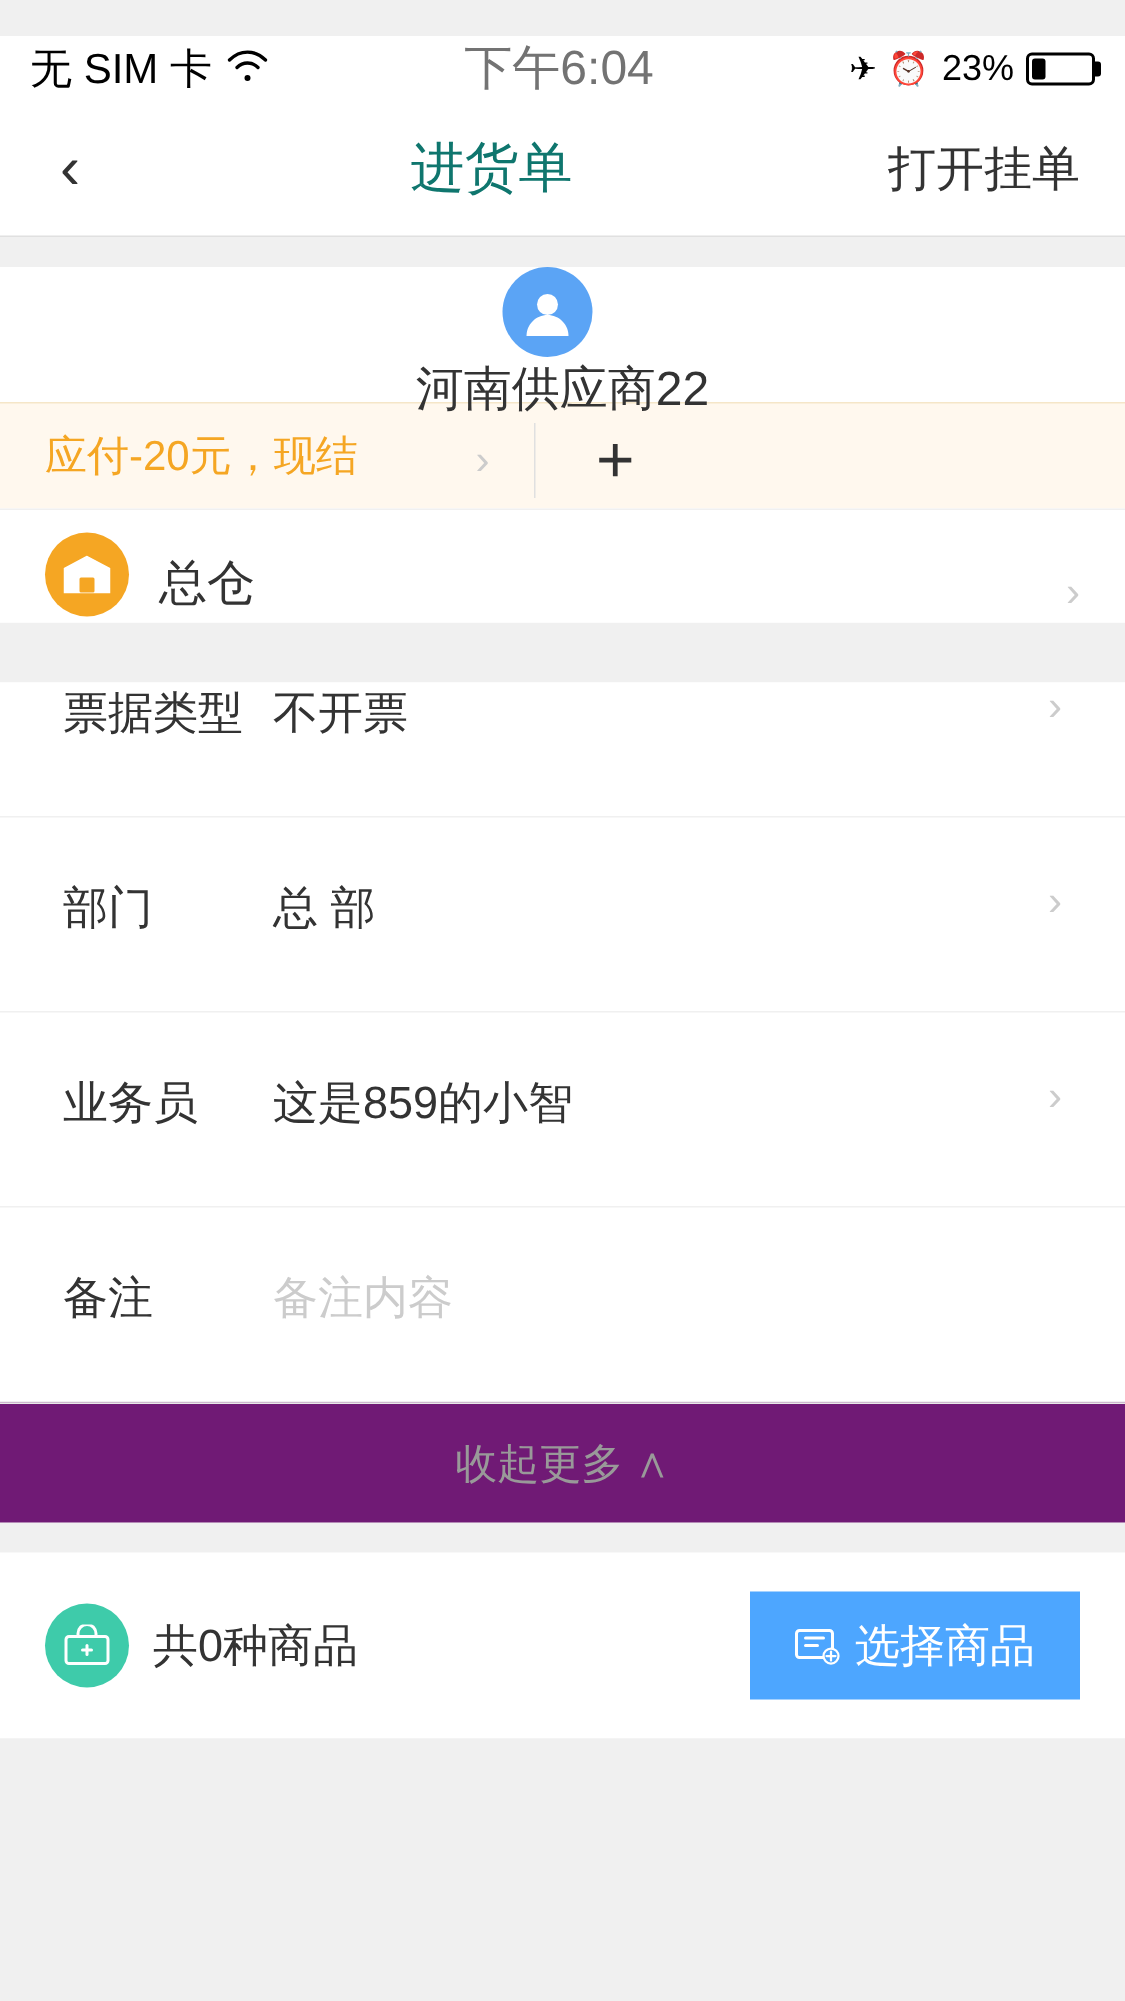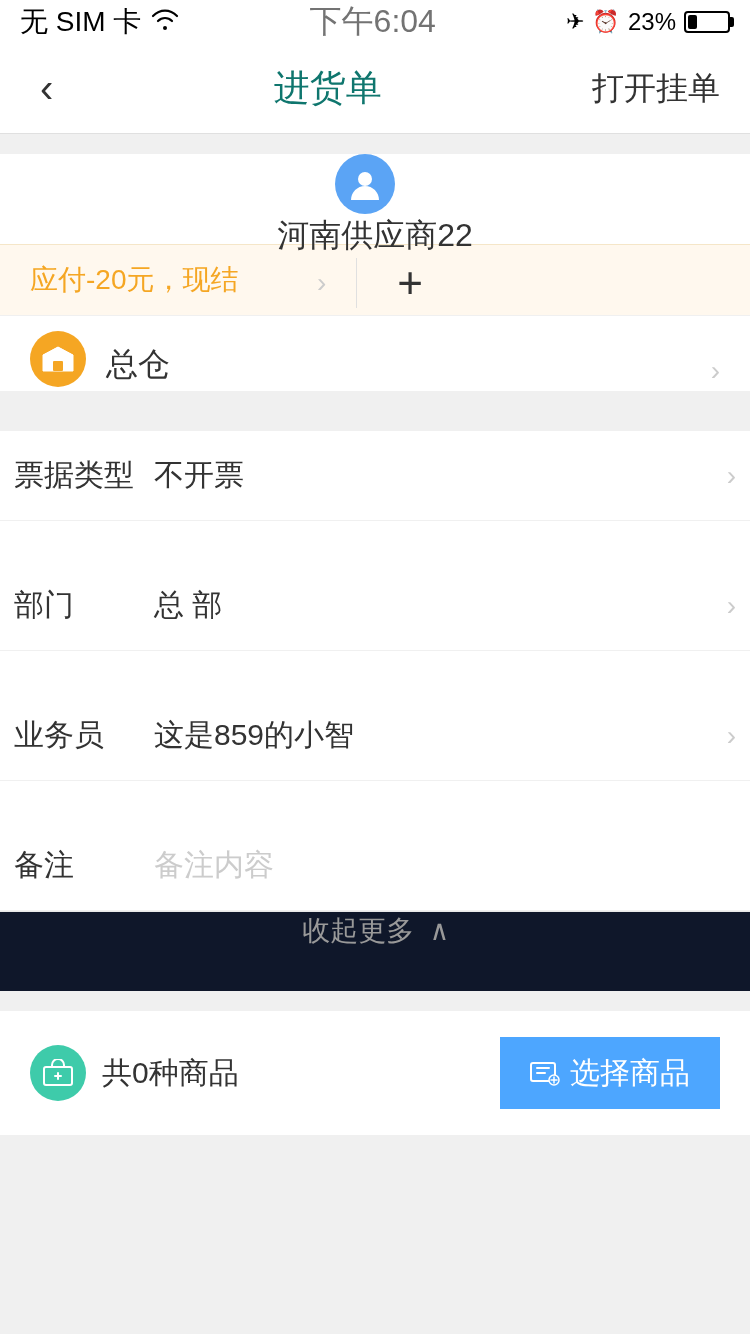--- a/index.html
+++ b/index.html
@@ -14,20 +14,21 @@
 
     
     .status-bar {
       height: 44px;
       background: #fff;
       display: flex;
       align-items: center;
       justify-content: space-between;
       padding: 0 20px;
       font-size: 28px;
+      margin-top: 24px;
     }
     .status-left {
       display: flex;
       align-items: center;
       gap: 10px;
       font-size: 28px;
       color: #000;
     }
     .status-center {
       font-size: 32px;
@@ -194,22 +195,21 @@
       color: #333;
     }
 
     
     .form-section {
       background: #fff;
       margin-top: 20px;
     }
     .form-row {
       display: flex;
-      align-items: center;
-      padding: 0 14px;
+      padding: 0 42px;
       min-height: 90px;
       background: #fff;
       border-bottom: 1px solid #f0f0f0;
       margin-top: 40px;
     }
     .form-label {
       font-size: 30px;
       color: #333;
       width: 120px;
       flex-shrink: 0;
@@ -219,29 +219,29 @@
       font-size: 30px;
       color: #333;
       padding-left: 20px;
     }
     .form-value.placeholder {
       color: #ccc;
     }
 
     
     .collapse-btn {
-      background: #0f172a;
+      background: #701a75;
       border-top: 1px solid #e8e8e8;
       display: flex;
+      align-items: center;
       justify-content: center;
       height: 80px;
       font-size: 28px;
       color: #999;
       cursor: pointer;
-      font-family: Liberation Mono, monospace;
     }
 
     
     .bottom-bar {
       background: #fff;
       margin-top: 20px;
       display: flex;
       align-items: center;
       justify-content: space-between;
       padding: 0 30px;

